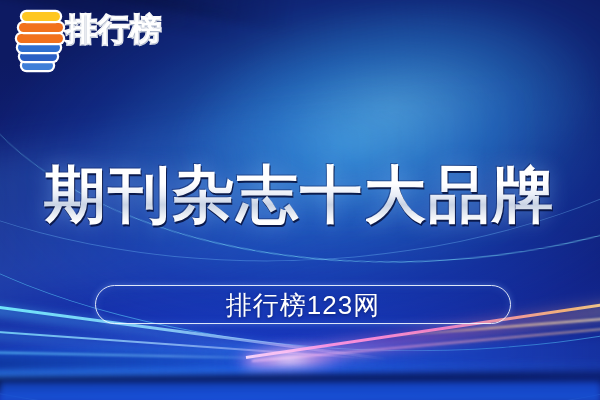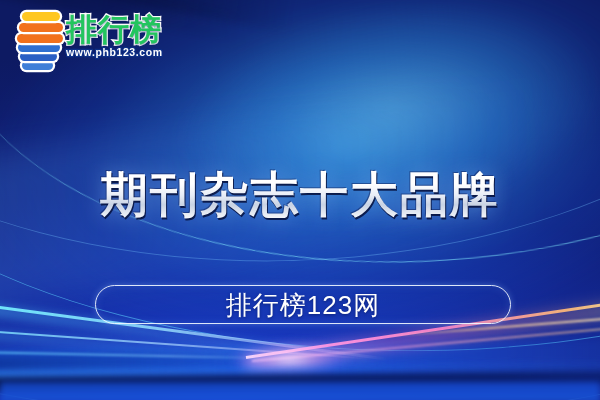--- a/index.html
+++ b/index.html
@@ -246,21 +246,21 @@
   }
   .logo-text-wrap {
     position: absolute;
     left: 52px; top: 4px;
     width: 118px;
   }
   .logo-cn {
     font-size: 31px;
     font-weight: 700;
     letter-spacing: 1px;
-    color: #22c55e;
+    color: #ffffff;
     line-height: 1;
     -webkit-text-stroke: 2.6px #ffffff;
     paint-order: stroke fill;
     text-shadow: 0 1px 2px rgba(0,30,90,0.45);
   }
   .logo-url {
     margin-top: 1px;
     font-size: 10.5px;
     font-weight: 700;
     letter-spacing: 0.6px;
@@ -269,21 +269,21 @@
     paint-order: stroke fill;
     font-family: "Liberation Sans", "DejaVu Sans", sans-serif;
   }
 
   
   .title {
     position: absolute;
     left: 0; top: 160px;
     width: 600px;
     text-align: center;
-    font-size: 48px;
+    font-size: 62px;
     font-weight: 700;
     line-height: 70px;
     letter-spacing: 2px;
     color: #ffffff;
     background: linear-gradient(180deg, #ffffff 0%, #ffffff 34%, #e9eef7 50%, #c9d3e4 64%, #ffffff 88%, #ffffff 100%);
     -webkit-background-clip: text;
     background-clip: text;
     -webkit-text-fill-color: transparent;
     filter: drop-shadow(1.5px 2px 0.6px rgba(6,16,60,0.85))
             drop-shadow(-1px -1px 0.4px rgba(10,24,80,0.45))
@@ -350,21 +350,20 @@
     <div class="logo-mark">
         <div class="bar" style="left: 8px; top: 2px; width: 38px; background: rgb(255, 199, 33); z-index: 10;"></div>
         <div class="bar" style="left: 5px; top: 13px; width: 44px; background: rgb(242, 113, 28); z-index: 9;"></div>
         <div class="bar" style="left: 3px; top: 24px; width: 46px; background: rgb(242, 113, 28); z-index: 8;"></div>
         <div class="bar" style="left: 4px; top: 33px; width: 42px; background: rgb(47, 111, 208); z-index: 7;"></div>
         <div class="bar" style="left: 6px; top: 42px; width: 37px; background: rgb(42, 95, 196); z-index: 6;"></div>
         <div class="bar" style="left: 8px; top: 51px; width: 31px; background: rgb(63, 127, 216); z-index: 5;"></div>
       </div>
     <div class="logo-text-wrap">
       <div class="logo-cn">排行榜</div>
-      <div class="logo-url">www.phb123.com</div>
     </div>
   </div>
 
   <div class="title">期刊杂志十大品牌</div>
 
   <div class="pill">
     <span class="pill-text">排行榜123网</span>
   </div>
 
 </div>

